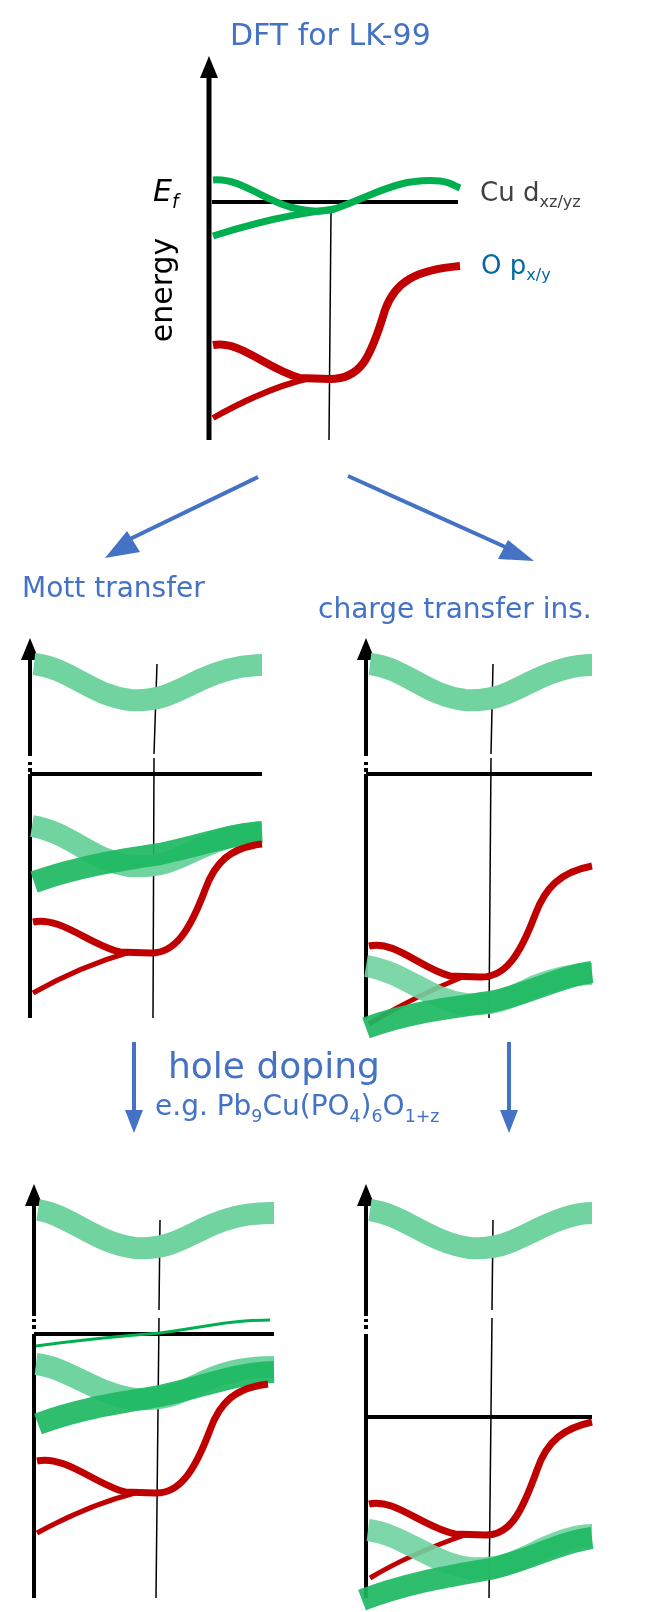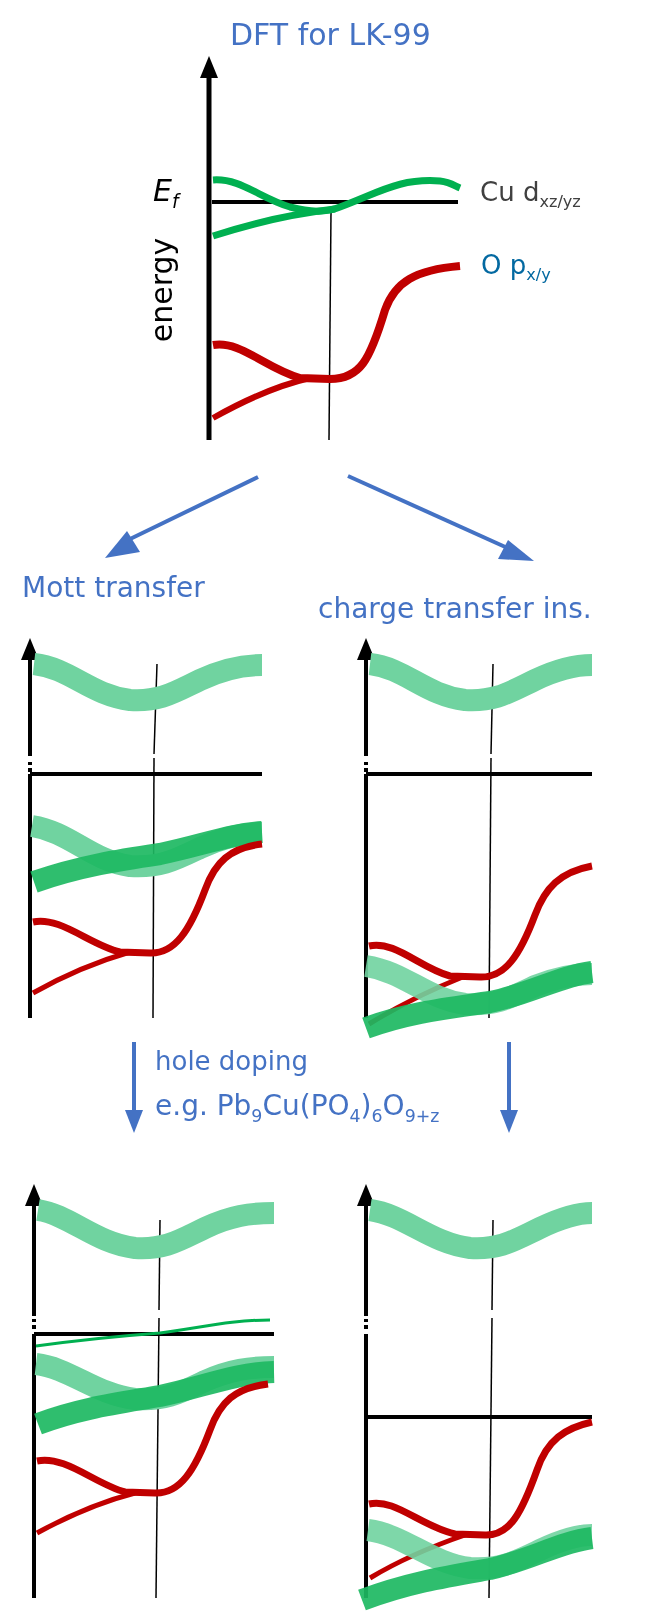--- a/index.html
+++ b/index.html
@@ -19,22 +19,22 @@
 <div class="txt blue" style="left:230px; top:20px; font-size:30px;">DFT for LK-99</div>
 
 <div class="txt black" style="left:153px; top:176px; font-size:30px;font-style:italic;"><span>E</span><span class="sub">f</span></div>
 <div class="txt black" style="left:110px; top:275px; font-size:30px; transform: rotate(-90deg); transform-origin: center;">energy</div>
 <div class="txt green" style="left:480px; top:179px; font-size:26px;"><span>Cu d</span><span class="sub">xz/yz</span></div>
 <div class="txt red" style="left:481px; top:252px; font-size:26px;"><span>O p</span><span class="sub">x/y</span></div>
 
 <div class="txt blue" style="left:22px; top:574px; font-size:28px;">Mott transfer</div>
 <div class="txt blue" style="left:318px; top:578px; font-size:28px;margin-top:17px;">charge transfer ins.</div>
 
-<div class="txt blue" style="left:155px; top:1048px; font-size:26px;">hole doping</div>
-<div class="txt blue" style="left:155px; top:1092px; font-size:28px;"><span>e.g. Pb</span><span class="sub">9</span><span>Cu(PO</span><span class="sub">4</span><span>)</span><span class="sub">6</span><span>O</span><span class="sub">9+z</span></div>
+<div class="txt blue" style="left:168px; top:1048px; font-size:36px;">hole doping</div>
+<div class="txt blue" style="left:155px; top:1092px; font-size:28px;"><span>e.g. Pb</span><span class="sub">9</span><span>Cu(PO</span><span class="sub">4</span><span>)</span><span class="sub">6</span><span>O</span><span class="sub">1+z</span></div>
 
 <svg class="canvas" width="650" height="1612" viewBox="0 0 650 1612">
   <defs>
     <marker id="arrBlack" markerWidth="6" markerHeight="6" refX="3" refY="3" orient="auto">
       <path d="M0,6 L3,0 L6,6 z" fill="#000"></path>
     </marker>
   </defs>
 
   <g>
     <line x1="209" y1="440" x2="209" y2="72" stroke="#000" stroke-width="5"></line>

